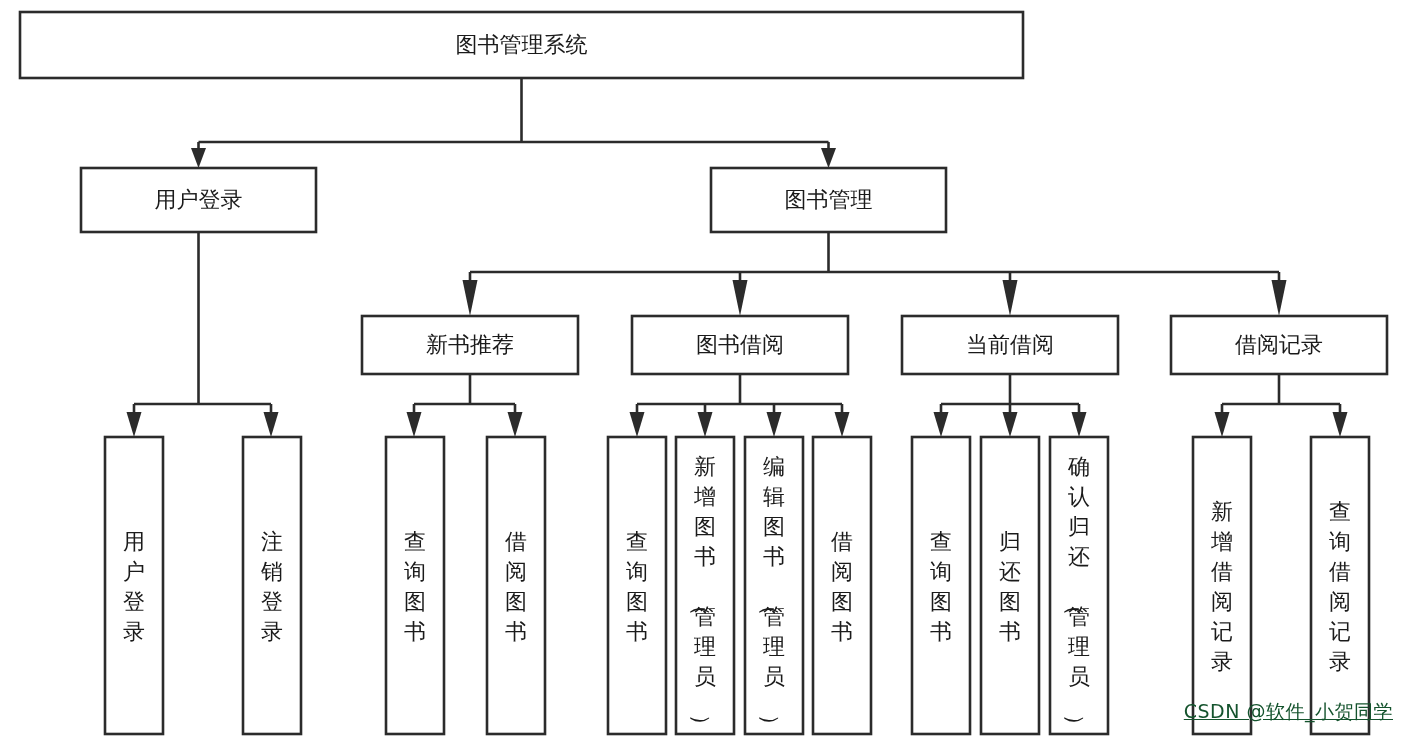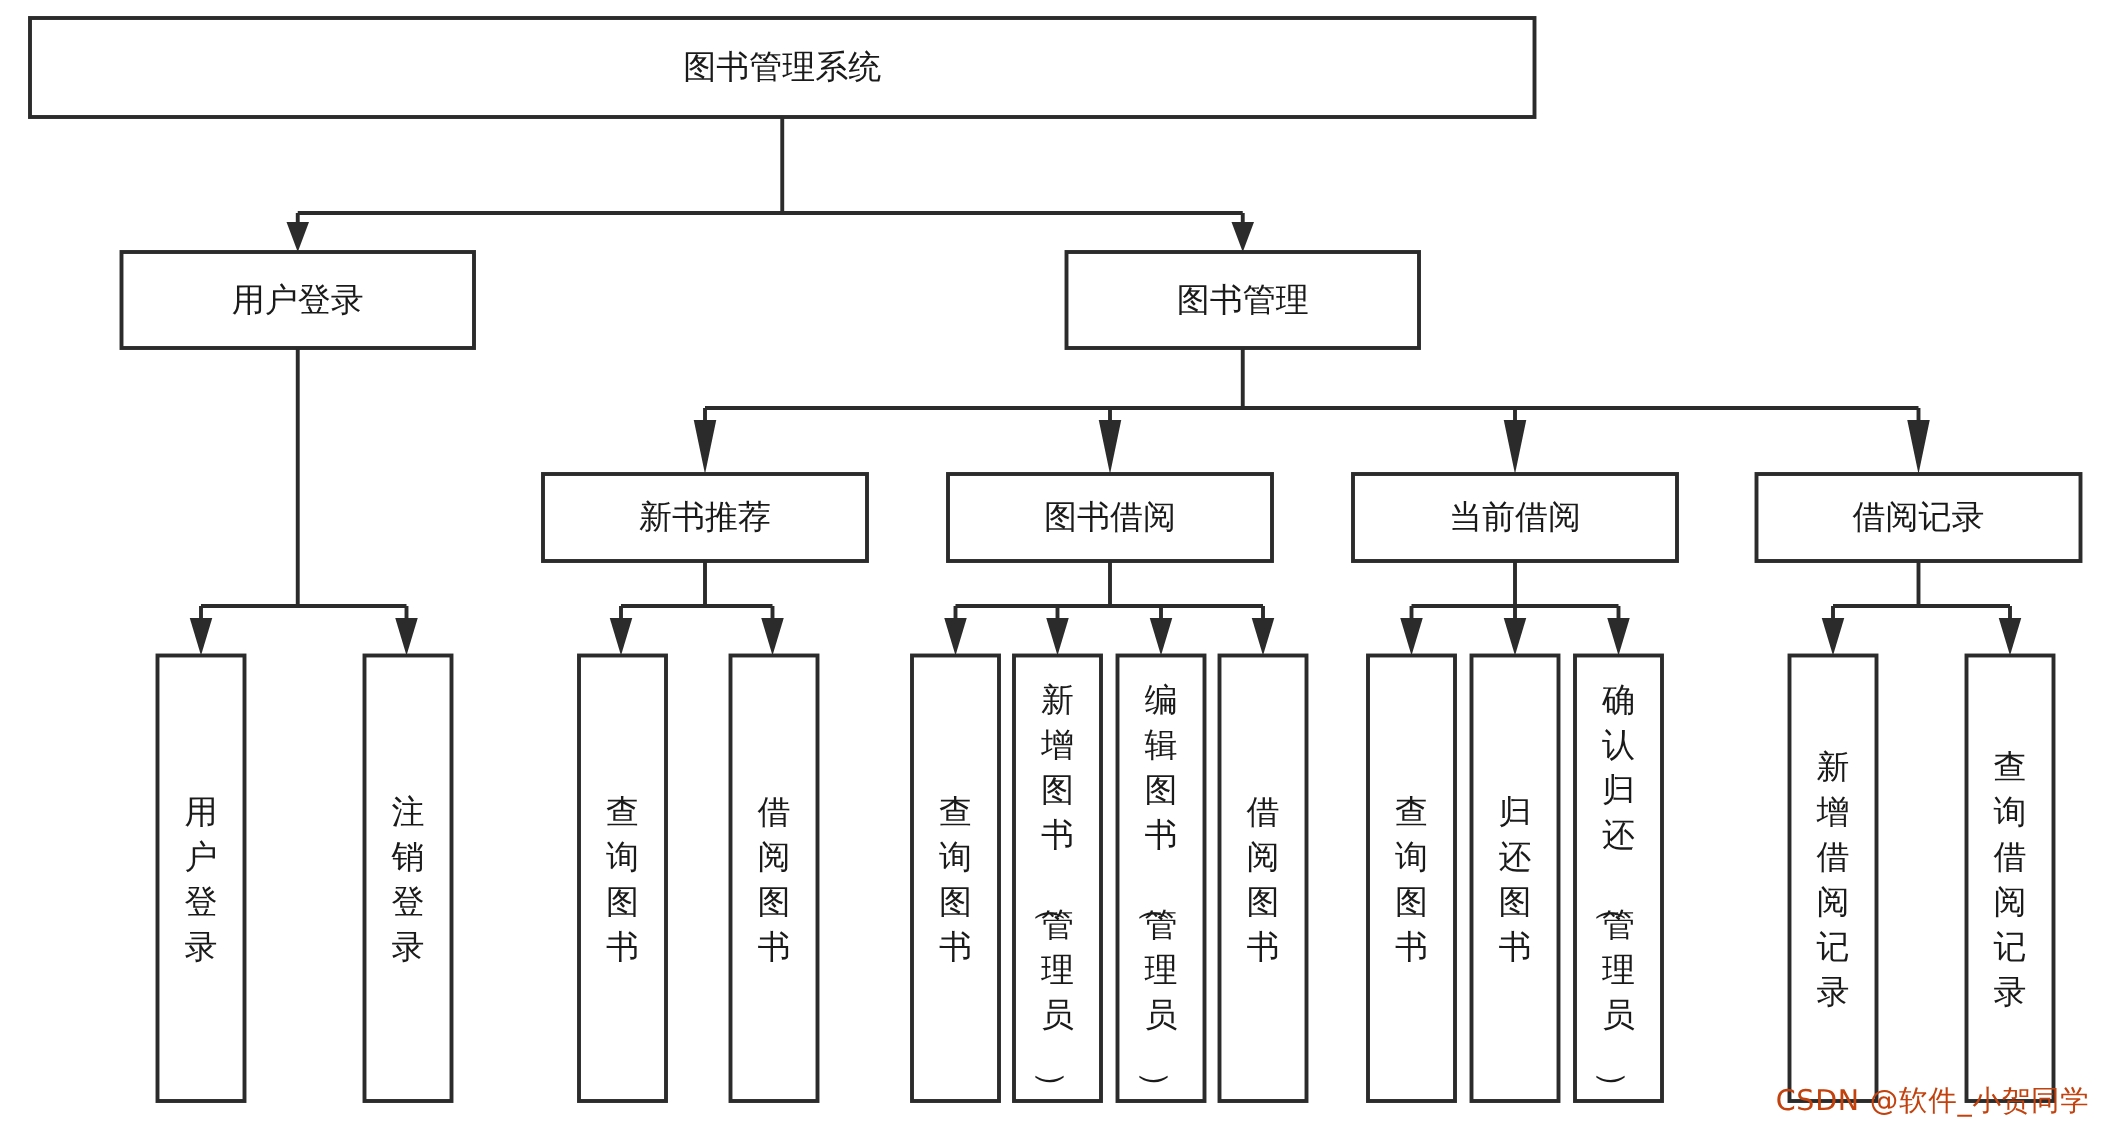--- a/index.html
+++ b/index.html
@@ -44,27 +44,28 @@
     stroke-width: 2.6;
     fill: none;
     stroke-linecap: butt;
   }
   .arrowhead {
     fill: #2b2b2b;
   }
   .watermark {
     position: absolute;
     right: 12px;
-    bottom: 0;
-    color: #c2410c;
+    bottom: 22px;
+    color: #14532d;
     font-size: 19px;
     font-family: "DejaVu Sans", "Liberation Sans", sans-serif;
     letter-spacing: 0.5px;
     white-space: nowrap;
     user-select: none;
+    text-decoration: underline;
   }
 </style>
 </head>
 <body>
 
 <svg id="diagram" viewBox="0 0 1405 747">
 
   <defs>
     <marker id="arrow" viewBox="0 0 12 14" refX="6" refY="13" markerWidth="12" markerHeight="14" orient="auto-start-reverse" markerUnits="userSpaceOnUse">
       <path d="M 0 0 L 12 0 L 6 14 Z" class="arrowhead"></path>

